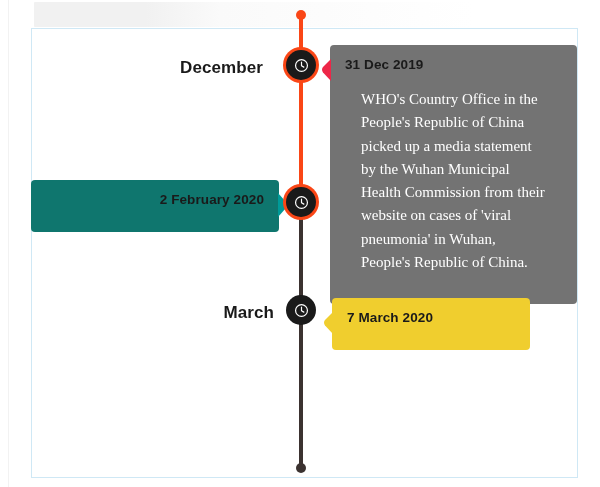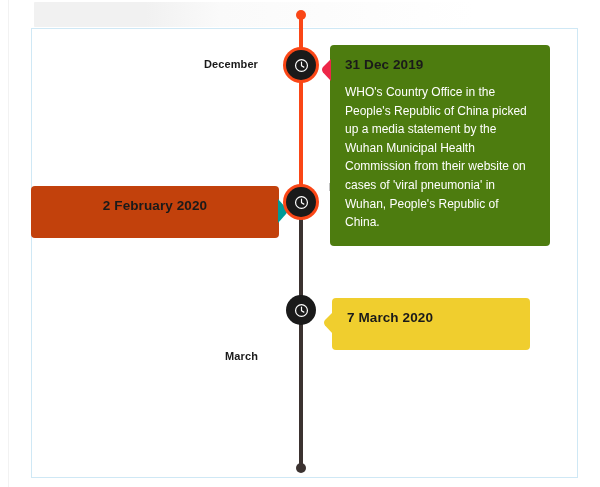--- a/index.html
+++ b/index.html
@@ -115,21 +115,21 @@
     z-index: 6;
   }
   .marker.ringed {
     box-shadow: 0 0 0 3px #FA4616;
   }
   .marker svg { display: block; }
 
   
   .month-label {
     position: absolute;
-    font-size: 11px;
+    font-size: 17px;
     font-weight: bold;
     color: #1A1A1A;
     letter-spacing: 0.1px;
     white-space: nowrap;
   }
   .month-label.right-side { text-align: right; }
 
   
   .event-card {
     position: absolute;
@@ -139,40 +139,41 @@
     z-index: 4;
   }
   .event-card .card-date {
     font-size: 13.5px;
     font-weight: bold;
     color: #1A1A1A;
     margin: 0 0 11px 0;
     letter-spacing: 0.1px;
   }
   .event-card .card-body {
-    font-size: 12px;
+    font-size: 15px;
     line-height: 1.55;
     color: #ffffff;
-    margin: 0;
+    margin: 16px;
+    font-family: Liberation Serif, serif;
   }
 
   
   #card-december {
     left: 330px;
     top: 45px;
-    width: 220px;
-    background: #4d7c0f;
+    width: 247px;
+    background: #737373;
   }
   
   #card-february {
     left: 31px;
-    top: 186px;
+    top: 180px;
     width: 248px;
-    background: #c2410c;
-    text-align: center;
+    background: #0f766e;
+    text-align: right;
   }
   
   #card-march {
     left: 332px;
     top: 298px;
     width: 198px;
     background: #F0CE2E;
   }
   #card-march .card-body { color: #ffffff; }
 
@@ -254,21 +255,21 @@
 
   <div class="event-card" id="card-february">
     <div class="notch-right">
       <svg width="11" height="24" viewBox="0 0 11 24">
         <path d="M0 0 L8 9 Q10.5 12 8 15 L0 24 Z" fill="#009A98"></path>
       </svg>
     </div>
     <p class="card-date">2 February 2020</p>
   </div>
 
-  <div class="month-label right-side" style="left:190px; top:303px; width:68px;margin-top:47px;">March</div>
+  <div class="month-label right-side" style="left:206px; top:303px; width:68px;">March</div>
 
   <div class="marker" style="top:295px;">
     <span>
       <svg width="15" height="15" viewBox="0 0 24 24">
         <circle cx="12" cy="12" r="9.5" fill="none" stroke="#ffffff" stroke-width="1.9"></circle>
         <path d="M12 6.4 V12.3 L15.7 14.6" fill="none" stroke="#ffffff" stroke-width="1.9" stroke-linecap="round" stroke-linejoin="round"></path>
       </svg>
     </span>
   </div>
 

